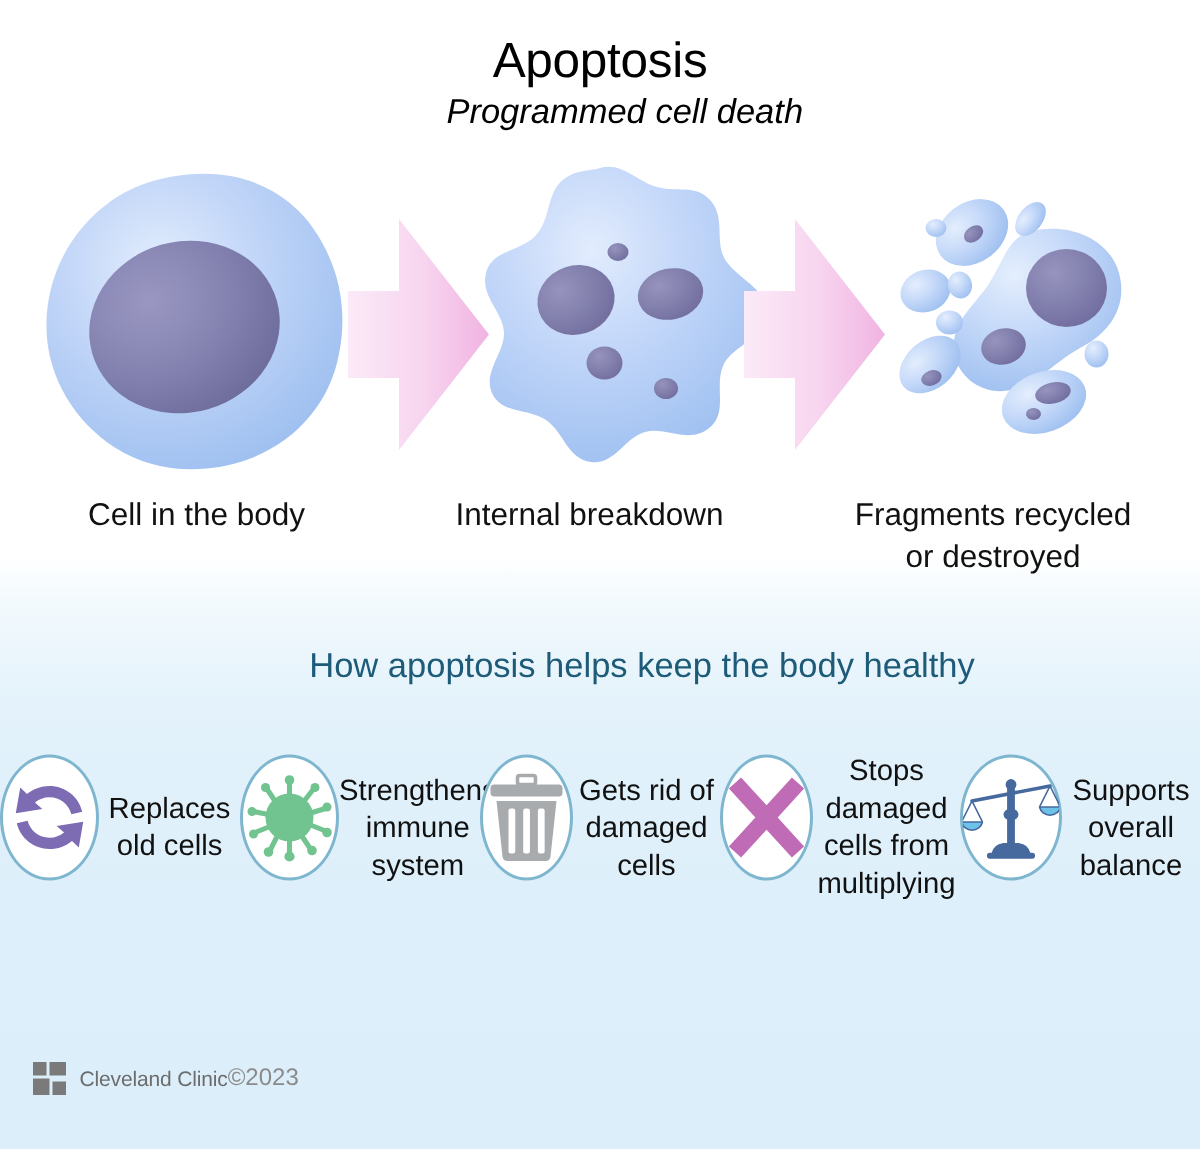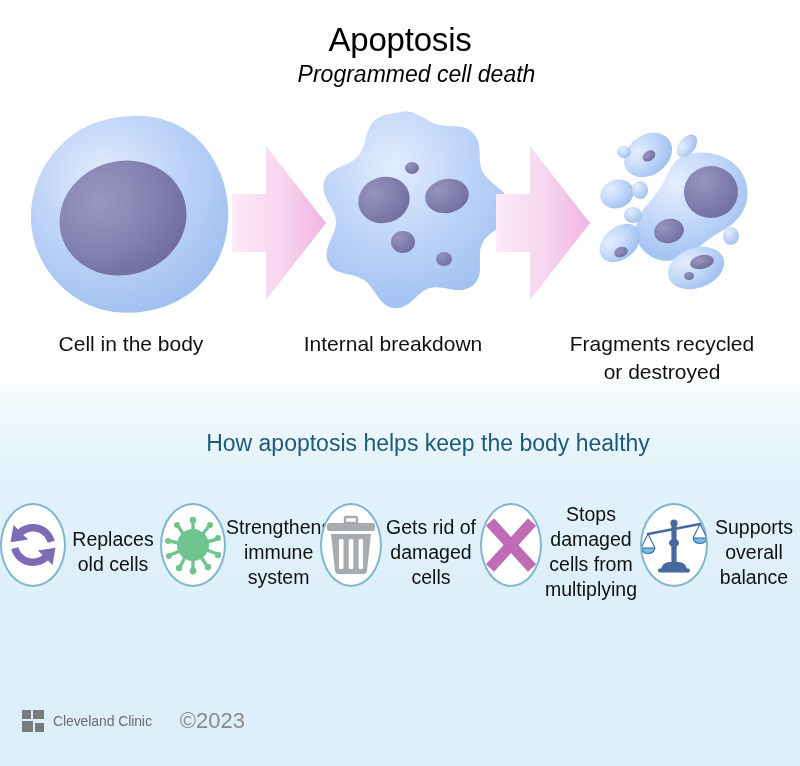--- a/index.html
+++ b/index.html
@@ -153,23 +153,23 @@
   .lm-tl { left: 0;    top: 0;    width: 9px;  height: 9px; }
   .lm-tr { left: 11px; top: 0;    width: 11px; height: 9px; }
   .lm-bl { left: 0;    top: 11px; width: 11px; height: 11px; }
   .lm-br { left: 13px; top: 13px; width: 9px;  height: 9px; }
   .brand {
     font-size: 14px;
     color: #6d6d6d;
     letter-spacing: -0.1px;
   }
   .copyright {
-    font-size: 22px;
+    font-size: 16px;
     color: #8a8a8a;
-    margin-left: 28px;
+    margin-left: 0;
   }
 </style>
 </head>
 <body>
 
 <div id="page">
 
   <div class="title-block">
     <div class="title">Apoptosis</div>
     <div class="subtitle">Programmed cell death</div>

